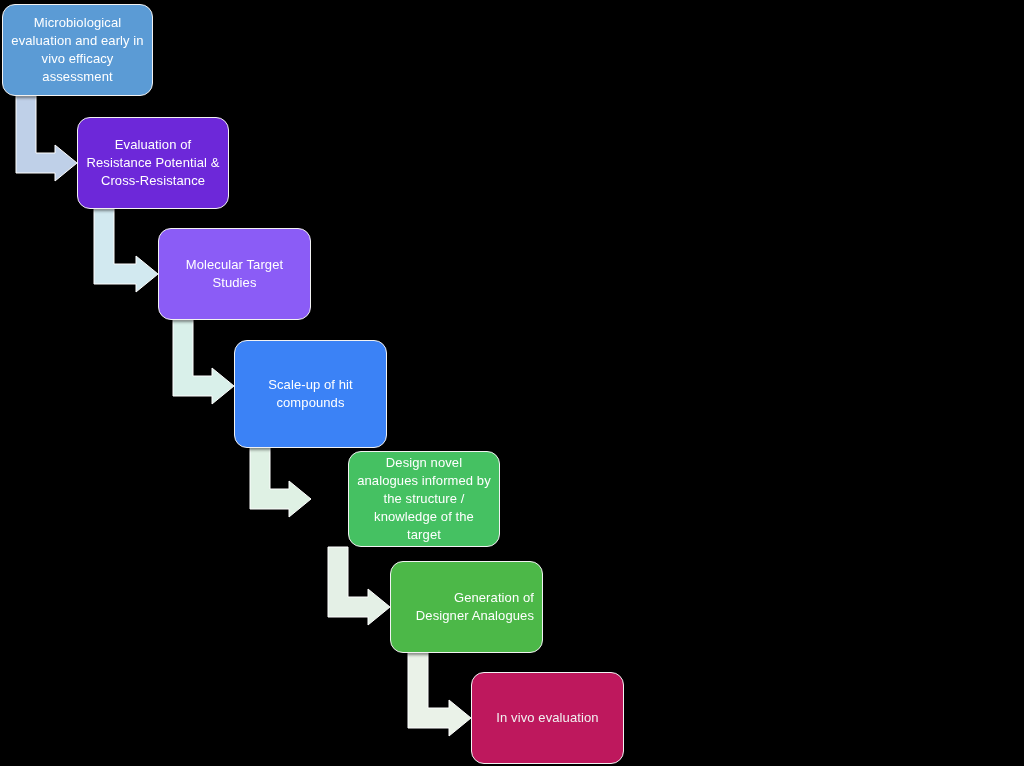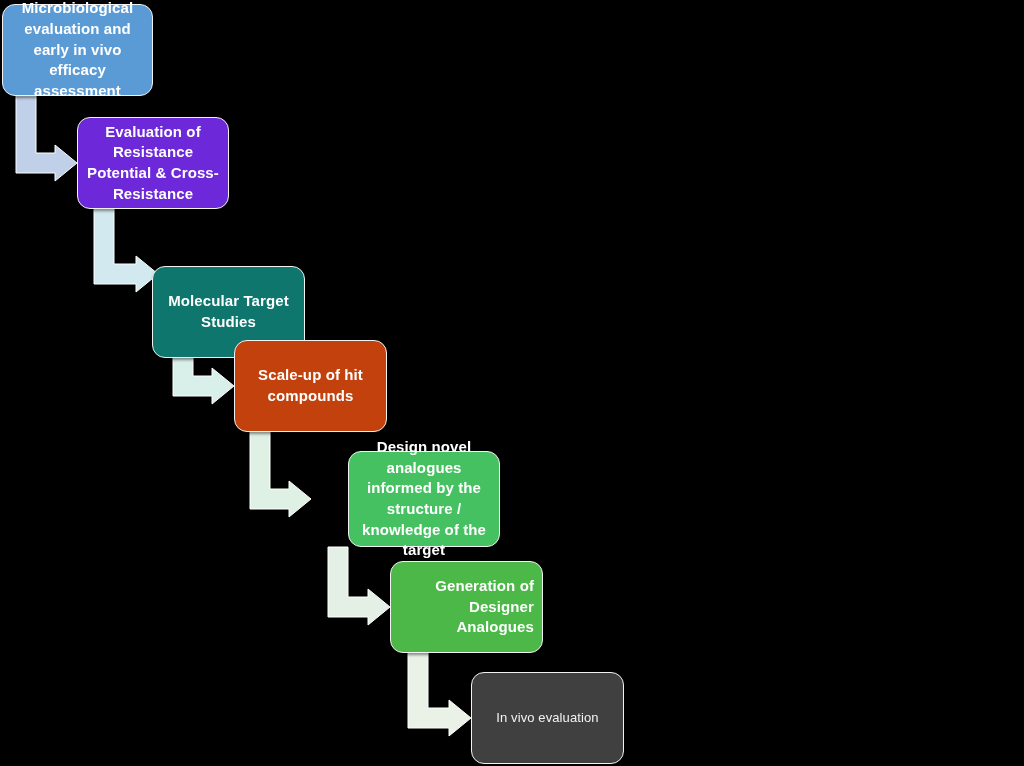--- a/index.html
+++ b/index.html
@@ -29,22 +29,22 @@
   .node {
     position: absolute;
     box-sizing: border-box;
     border-radius: 13px;
     border: 1.5px solid #f2f2f2;
     display: flex;
     align-items: center;
     justify-content: center;
     text-align: center;
     color: #ffffff;
-    font-weight: bold;
-    font-size: 15px;
+    font-weight: normal;
+    font-size: 13px;
     line-height: 1.38;
     padding: 4px 8px;
     letter-spacing: 0.1px;
     box-shadow: 1px 2px 3px rgba(0,0,0,0.45);
   }
   .node .label {
     display: block;
     width: 100%;
   }
   .node.plain {
@@ -67,30 +67,30 @@
       <polygon points="408.0,653.0 428.0,653.0 428.0,708.0 449.0,708.0 449.0,700.0 471.0,718.0 449.0,736.0 449.0,728.0 408.0,728.0" fill="#EAF2E8" stroke="#FFFFFF" stroke-width="1" stroke-linejoin="round"></polygon>
     </svg>
 
   <div id="node-layer">
       <div class="node" style="left: 2px; top: 4px; width: 151px; height: 92px; background: rgb(91, 155, 213);">
         <span class="label">Microbiological evaluation and early in vivo efficacy assessment</span>
       </div>
       <div class="node" style="left: 77px; top: 117px; width: 152px; height: 92px; background: #6d28d9;">
         <span class="label">Evaluation of Resistance Potential &amp; Cross-Resistance</span>
       </div>
-      <div class="node" style="left: 152px; top: 228px; width: 153px; height: 92px; background: #0f766e; margin-top: 38px;">
+      <div class="node" style="left: 158px; top: 228px; width: 153px; height: 92px; background: #8b5cf6;">
         <span class="label">Molecular Target Studies</span>
       </div>
-      <div class="node" style="left: 234px; top: 340px; width: 153px; height: 92px; background: #c2410c;">
+      <div class="node" style="left: 234px; top: 340px; width: 153px; height: 108px; background: #3b82f6;">
         <span class="label">Scale-up of hit compounds</span>
       </div>
       <div class="node" style="left: 311px; top: 451px; width: 152px; height: 96px; background: rgb(69, 193, 98); margin-left: 37px;">
         <span class="label">Design novel analogues informed by the structure / knowledge of the target</span>
       </div>
       <div class="node" style="left: 390px; top: 561px; width: 153px; height: 92px; background: rgb(76, 184, 72); text-align: right;">
         <span class="label">Generation of Designer Analogues</span>
       </div>
-      <div class="node plain" style="left: 471px; top: 672px; width: 153px; height: 92px; background: #404040;">
+      <div class="node plain" style="left: 471px; top: 672px; width: 153px; height: 92px; background: #be185d;">
         <span class="label">In vivo evaluation</span>
       </div>
     </div>
 
 </div>
 
 </body></html>

